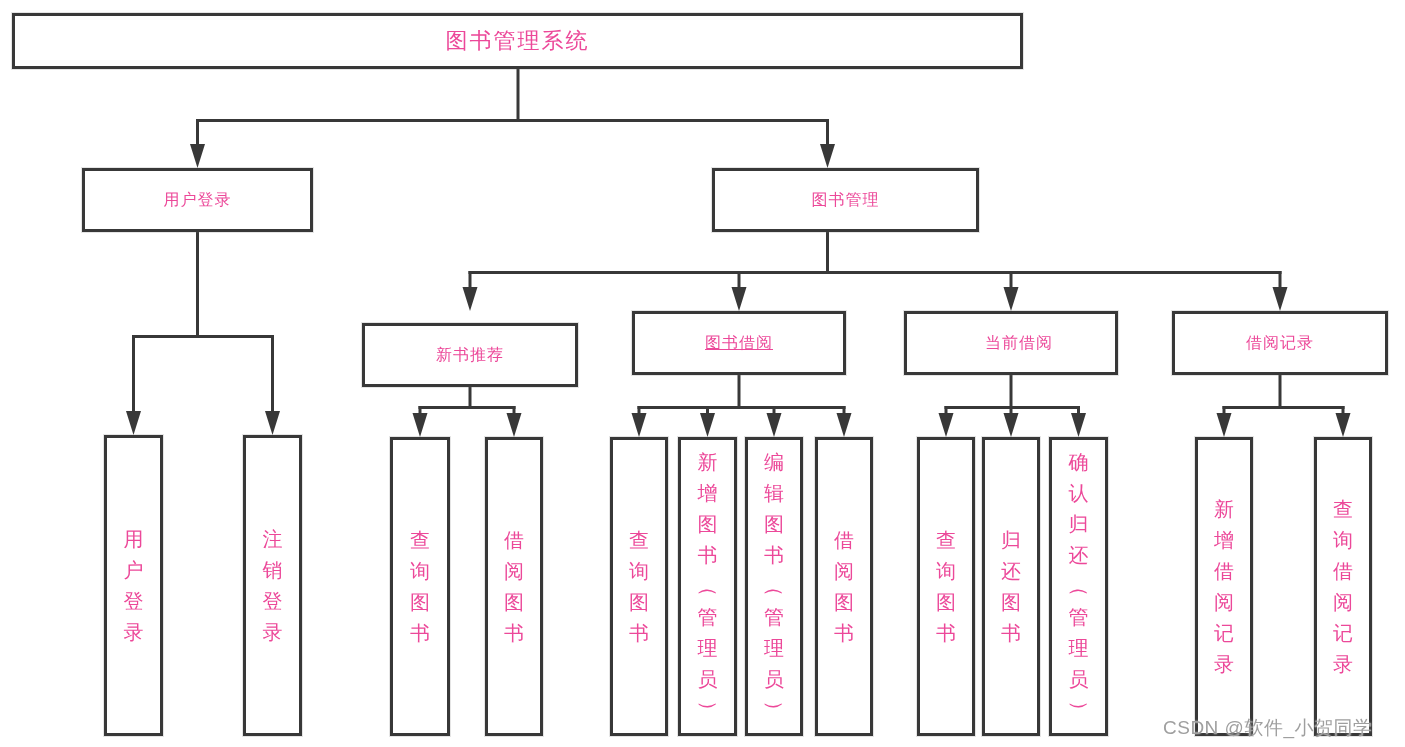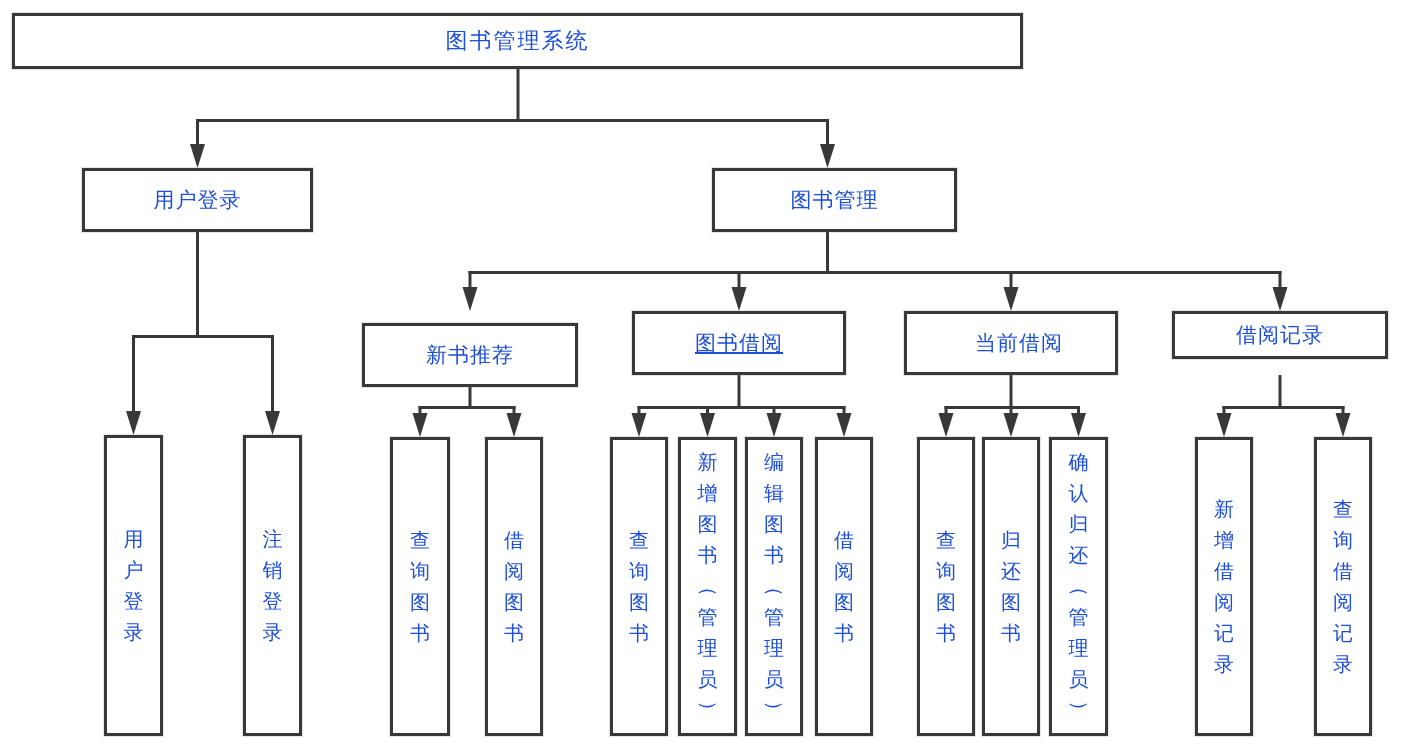--- a/index.html
+++ b/index.html
@@ -6,41 +6,41 @@
   body{
     width:1405px;height:747px;position:relative;overflow:hidden;
     font-family:"Liberation Sans",sans-serif;
   }
   .canvas{position:absolute;left:0;top:0;width:1405px;height:747px;}
   svg.wires{position:absolute;left:0;top:0;width:1405px;height:747px;z-index:1;}
   .box{
     position:absolute;box-sizing:border-box;background:#fff;
     border:3px solid #383838;z-index:2;
     display:flex;align-items:center;justify-content:center;
-    color:#1d4ed8;
+    color:#ec4899;
     box-shadow:0 0 0 1px rgba(110,110,110,0.18);
   }
-  .box.h span{font-size:21px;letter-spacing:1px;white-space:nowrap;}
+  .box.h span{font-size:16px;letter-spacing:1px;white-space:nowrap;}
   #b-root span{font-size:22px;letter-spacing:2px;}
   .vtext{
     display:flex;flex-direction:column;align-items:center;justify-content:center;
     height:100%;width:100%;
   }
   .vtext span{
     display:block;height:31px;line-height:31px;font-size:20px;text-align:center;
   }
   .vtext span.rot{transform:rotate(90deg);}
   
   #b-root   {left:12px;  top:13px;  width:1011px;height:56px;}
   #b-login  {left:82px;  top:168px; width:231px; height:64px;}
-  #b-mgmt   {left:712px; top:168px; width:245px; height:64px;}
+  #b-mgmt   {left:712px; top:168px; width:267px; height:64px;}
   #b-rec    {left:362px; top:311px; width:216px; height:64px;margin-top:12px;}
   #b-borrow {left:632px; top:311px; width:214px; height:64px;text-decoration:underline;}
   #b-current{left:904px; top:311px; width:214px; height:64px;padding-left:16px;}
-  #b-records{left:1172px;top:311px; width:216px; height:48px;}
+  #b-records{left:1172px;top:311px; width:216px; height:64px;}
   
   #b-lu {left:104px; top:435px;width:59px;height:301px;}
   #b-lo {left:243px; top:435px;width:59px;height:301px;}
   #b-rq {left:390px; top:437px;width:60px;height:299px;}
   #b-rb {left:485px; top:437px;width:58px;height:299px;}
   #b-bq {left:610px; top:437px;width:58px;height:299px;}
   #b-ba {left:678px; top:437px;width:59px;height:299px;}
   #b-be {left:745px; top:437px;width:58px;height:299px;}
   #b-bb {left:815px; top:437px;width:58px;height:299px;}
   #b-cq {left:917px; top:437px;width:58px;height:299px;}
@@ -270,13 +270,14 @@
     <div class="vtext">
         <span>查</span>
         <span>询</span>
         <span>借</span>
         <span>阅</span>
         <span>记</span>
         <span>录</span>
       </div>
   </div>
 
+  <div class="watermark">CSDN @软件_小贺同学</div>
 </div>
 
 </body></html>

